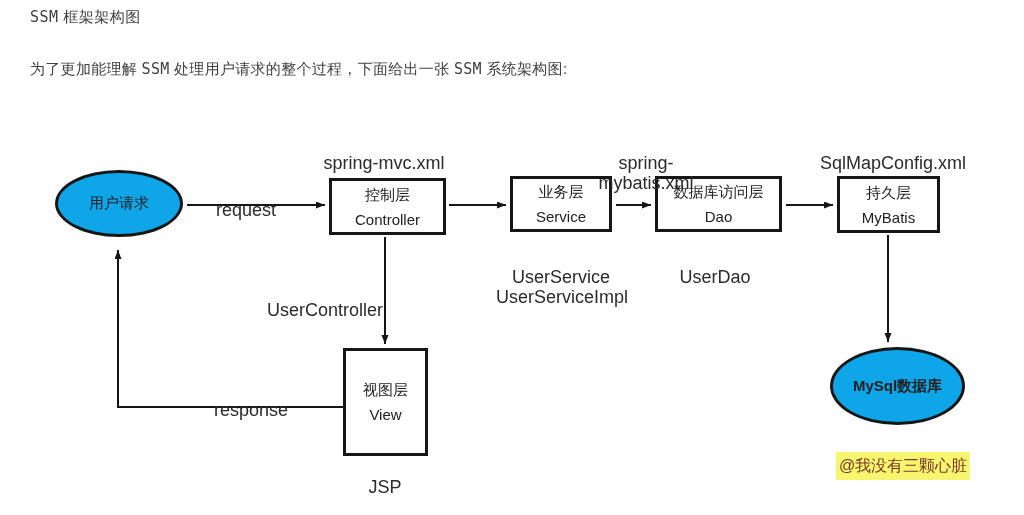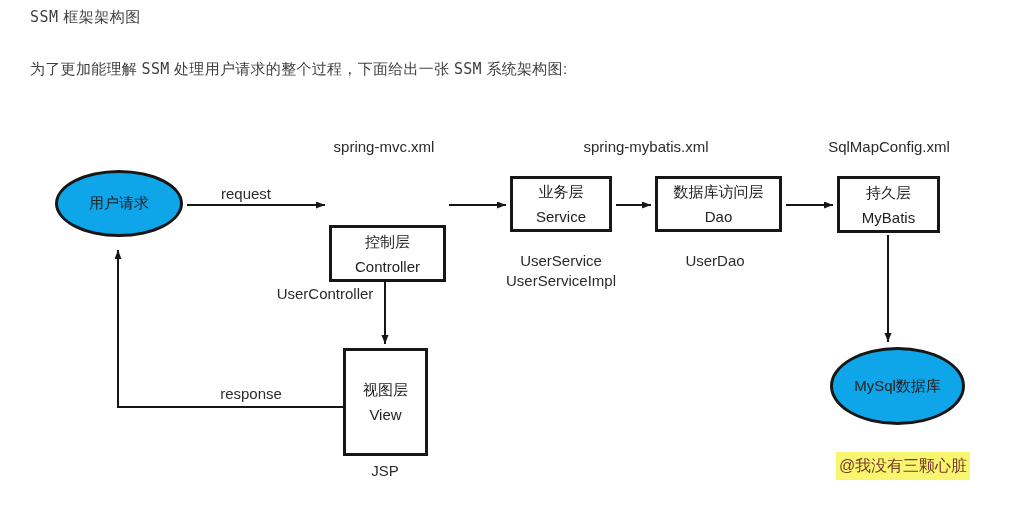--- a/index.html
+++ b/index.html
@@ -42,40 +42,41 @@
     position: absolute;
     border: 3px solid #161616;
     border-radius: 50%;
     background: #0ea5e9;
     display: flex; align-items: center; justify-content: center;
     font-size: 15px; color: #222222;
     z-index: 2;
   }
   .dlabel {
     position: absolute;
-    font-size: 15px; color: #2b2b2b;
+    font-size: 18px; color: #2b2b2b;
     text-align: center; line-height: 20px;
     z-index: 3;
+    margin-top: 16px;
   }
   .watermark {
     position: absolute;
     left: 836px; top: 452px; width: 134px; height: 28px;
     display: flex; align-items: center; justify-content: center;
     font-size: 16px; font-weight: 400;
     z-index: 3;
   }
 
   
   #n-user-request { left: 55px;  top: 170px; width: 128px; height: 67px; }
-  #n-controller   { left: 329px; top: 178px; width: 117px; height: 57px; margin-top: 47px; }
+  #n-controller   { left: 329px; top: 178px; width: 117px; height: 57px; }
   #n-service      { left: 510px; top: 176px; width: 102px; height: 56px; }
   #n-dao          { left: 655px; top: 176px; width: 127px; height: 56px; }
   #n-mybatis      { left: 837px; top: 176px; width: 103px; height: 57px; }
   #n-view         { left: 343px; top: 348px; width: 85px;  height: 108px; }
-  #n-mysql        { left: 830px; top: 347px; width: 135px; height: 78px; }
+  #n-mysql        { left: 830px; top: 347px; width: 135px; height: 78px; font-weight: bold; }
 
   
   #l-spring-mvc     { left: 320px; top: 137px; width: 128px; }
   #l-spring-mybatis { left: 575px; top: 137px; width: 142px; }
   #l-sqlmap         { left: 820px; top: 137px; width: 138px; }
   #l-request        { left: 200px; top: 184px; width: 92px; }
   #l-response       { left: 204px; top: 384px; width: 94px; }
   #l-usercontroller { left: 260px; top: 284px; width: 130px; }
   #l-userservice    { left: 496px; top: 251px; width: 130px; }
   #l-userdao        { left: 665px; top: 251px; width: 100px; }

